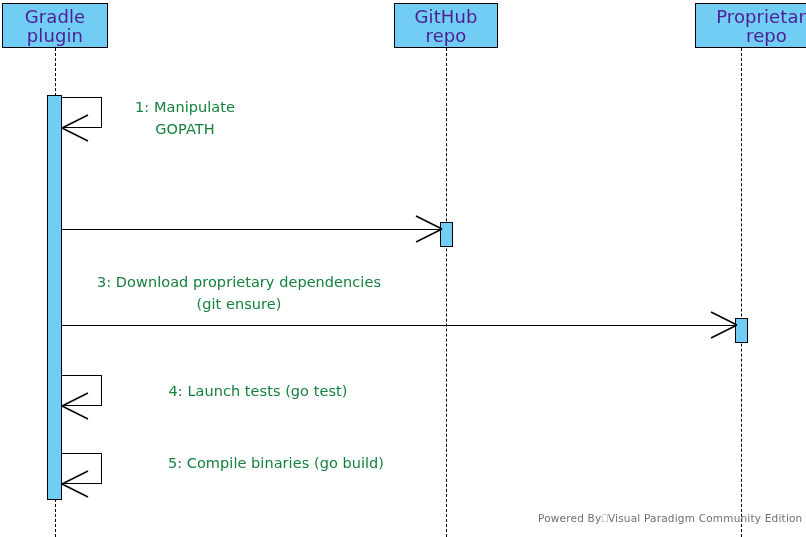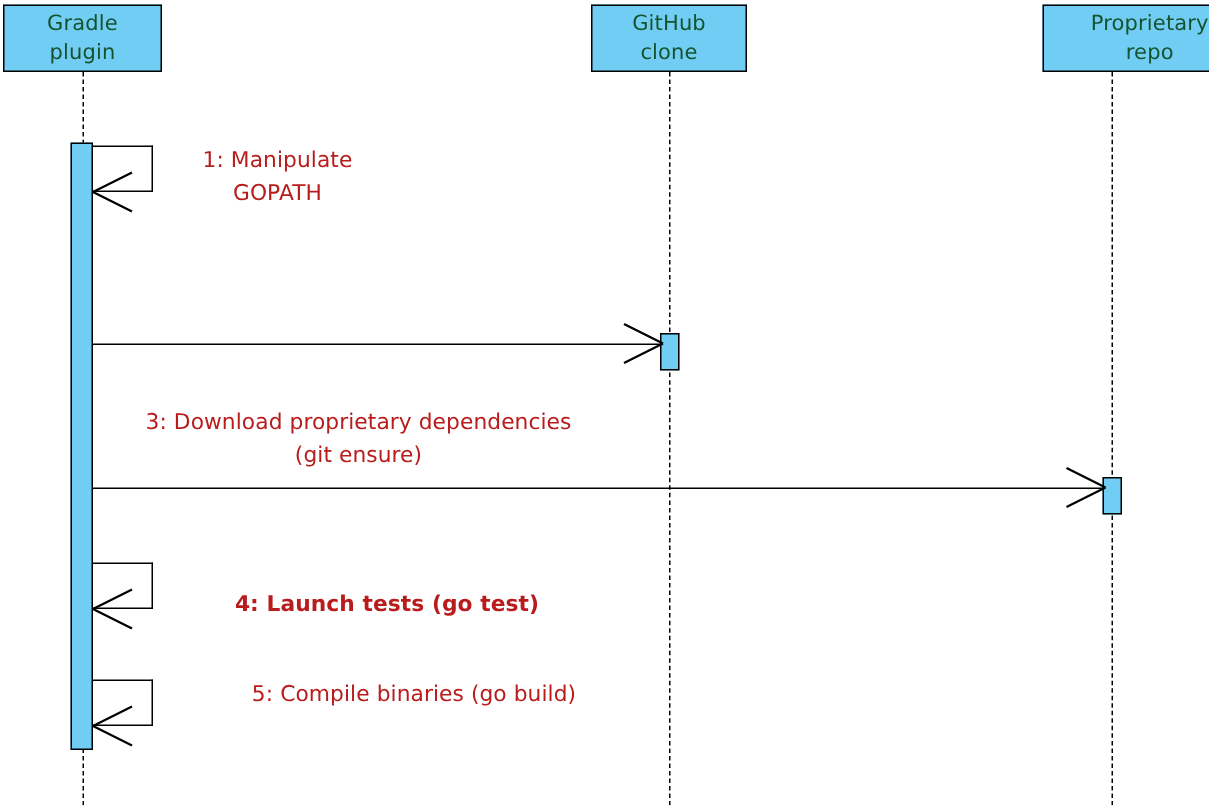--- a/index.html
+++ b/index.html
@@ -21,23 +21,23 @@
   
   .head-box {
     position: absolute;
     box-sizing: border-box;
     background: #72cdf4;
     border: 1.6px solid #000000;
     display: flex;
     align-items: center;
     justify-content: center;
     text-align: center;
-    font-size: 14px;
+    font-size: 18px;
     line-height: 19px;
-    color: #14532d;
+    color: #4c1d95;
     white-space: pre-line;
     letter-spacing: 0.1px;
   }
 
   
   .lifeline {
     position: absolute;
     width: 0;
     border-left: 1.6px dashed #000000;
   }
@@ -64,21 +64,21 @@
     border: 1.4px solid #000000;
     border-left: none;
     background: transparent;
   }
 
   
   .msg-label {
     position: absolute;
     font-size: 14.5px;
     line-height: 22px;
-    color: #b91c1c;
+    color: #15803d;
     text-align: center;
     white-space: pre-line;
     letter-spacing: 0.05px;
   }
 
   
   #watermark {
     position: absolute;
     display: flex;
     align-items: center;
@@ -93,21 +93,21 @@
 <body>
 
 <div id="canvas">
 
   <div class="lifeline" style="left:55px; top:48px; height:489px;"></div>
   <div class="head-box" style="left:2px; top:3px; width:106px; height:45px;">Gradle
 plugin</div>
 
   <div class="lifeline" style="left:446px; top:48px; height:489px;"></div>
   <div class="head-box" style="left:394px; top:3px; width:104px; height:45px;">GitHub
-clone</div>
+repo</div>
 
   <div class="lifeline" style="left:741px; top:48px; height:489px;"></div>
   <div class="head-box" style="left:695px; top:3px; width:143px; height:45px;">Proprietary
 repo</div>
 
   <div class="activation" style="left:47px; top:95px; width:15px; height:405px;"></div>
   <div class="activation" style="left:440px; top:222px; width:13px; height:25px;"></div>
   <div class="activation" style="left:735px; top:318px; width:13px; height:25px;"></div>
 
   <div class="self-loop" style="left:62px; top:97px; width:40px; height:31px;"></div>
@@ -130,23 +130,27 @@
     <path d="M 30 15 L 4 28" stroke="#000" stroke-width="1.4" fill="none"></path>
   </svg>
   <div class="msg-label" style="left:70px; top:271px; width:338px;">3: Download proprietary dependencies
 (git ensure)</div>
 
   <div class="self-loop" style="left:62px; top:375px; width:40px; height:31px;"></div>
   <svg style="position:absolute; left:58px; top:391px; width:34px; height:31px; overflow:visible;">
     <path d="M 4 15 L 30 2" stroke="#000" stroke-width="1.4" fill="none"></path>
     <path d="M 4 15 L 30 28" stroke="#000" stroke-width="1.4" fill="none"></path>
   </svg>
-  <div class="msg-label" style="left:128px; top:392px; width:260px;font-weight:bold;">4: Launch tests (go test)</div>
+  <div class="msg-label" style="left:128px; top:380px; width:260px;">4: Launch tests (go test)</div>
 
   <div class="self-loop" style="left:62px; top:453px; width:40px; height:31px;"></div>
   <svg style="position:absolute; left:58px; top:469px; width:34px; height:31px; overflow:visible;">
     <path d="M 4 15 L 30 2" stroke="#000" stroke-width="1.4" fill="none"></path>
     <path d="M 4 15 L 30 28" stroke="#000" stroke-width="1.4" fill="none"></path>
   </svg>
   <div class="msg-label" style="left:140px; top:452px; width:272px;">5: Compile binaries (go build)</div>
 
+  <div id="watermark" style="left:538px; top:512px;">
+    <span>Powered By⎕Visual Paradigm Community Edition</span>
+
+  </div>
 
 </div>
 
 </body></html>

